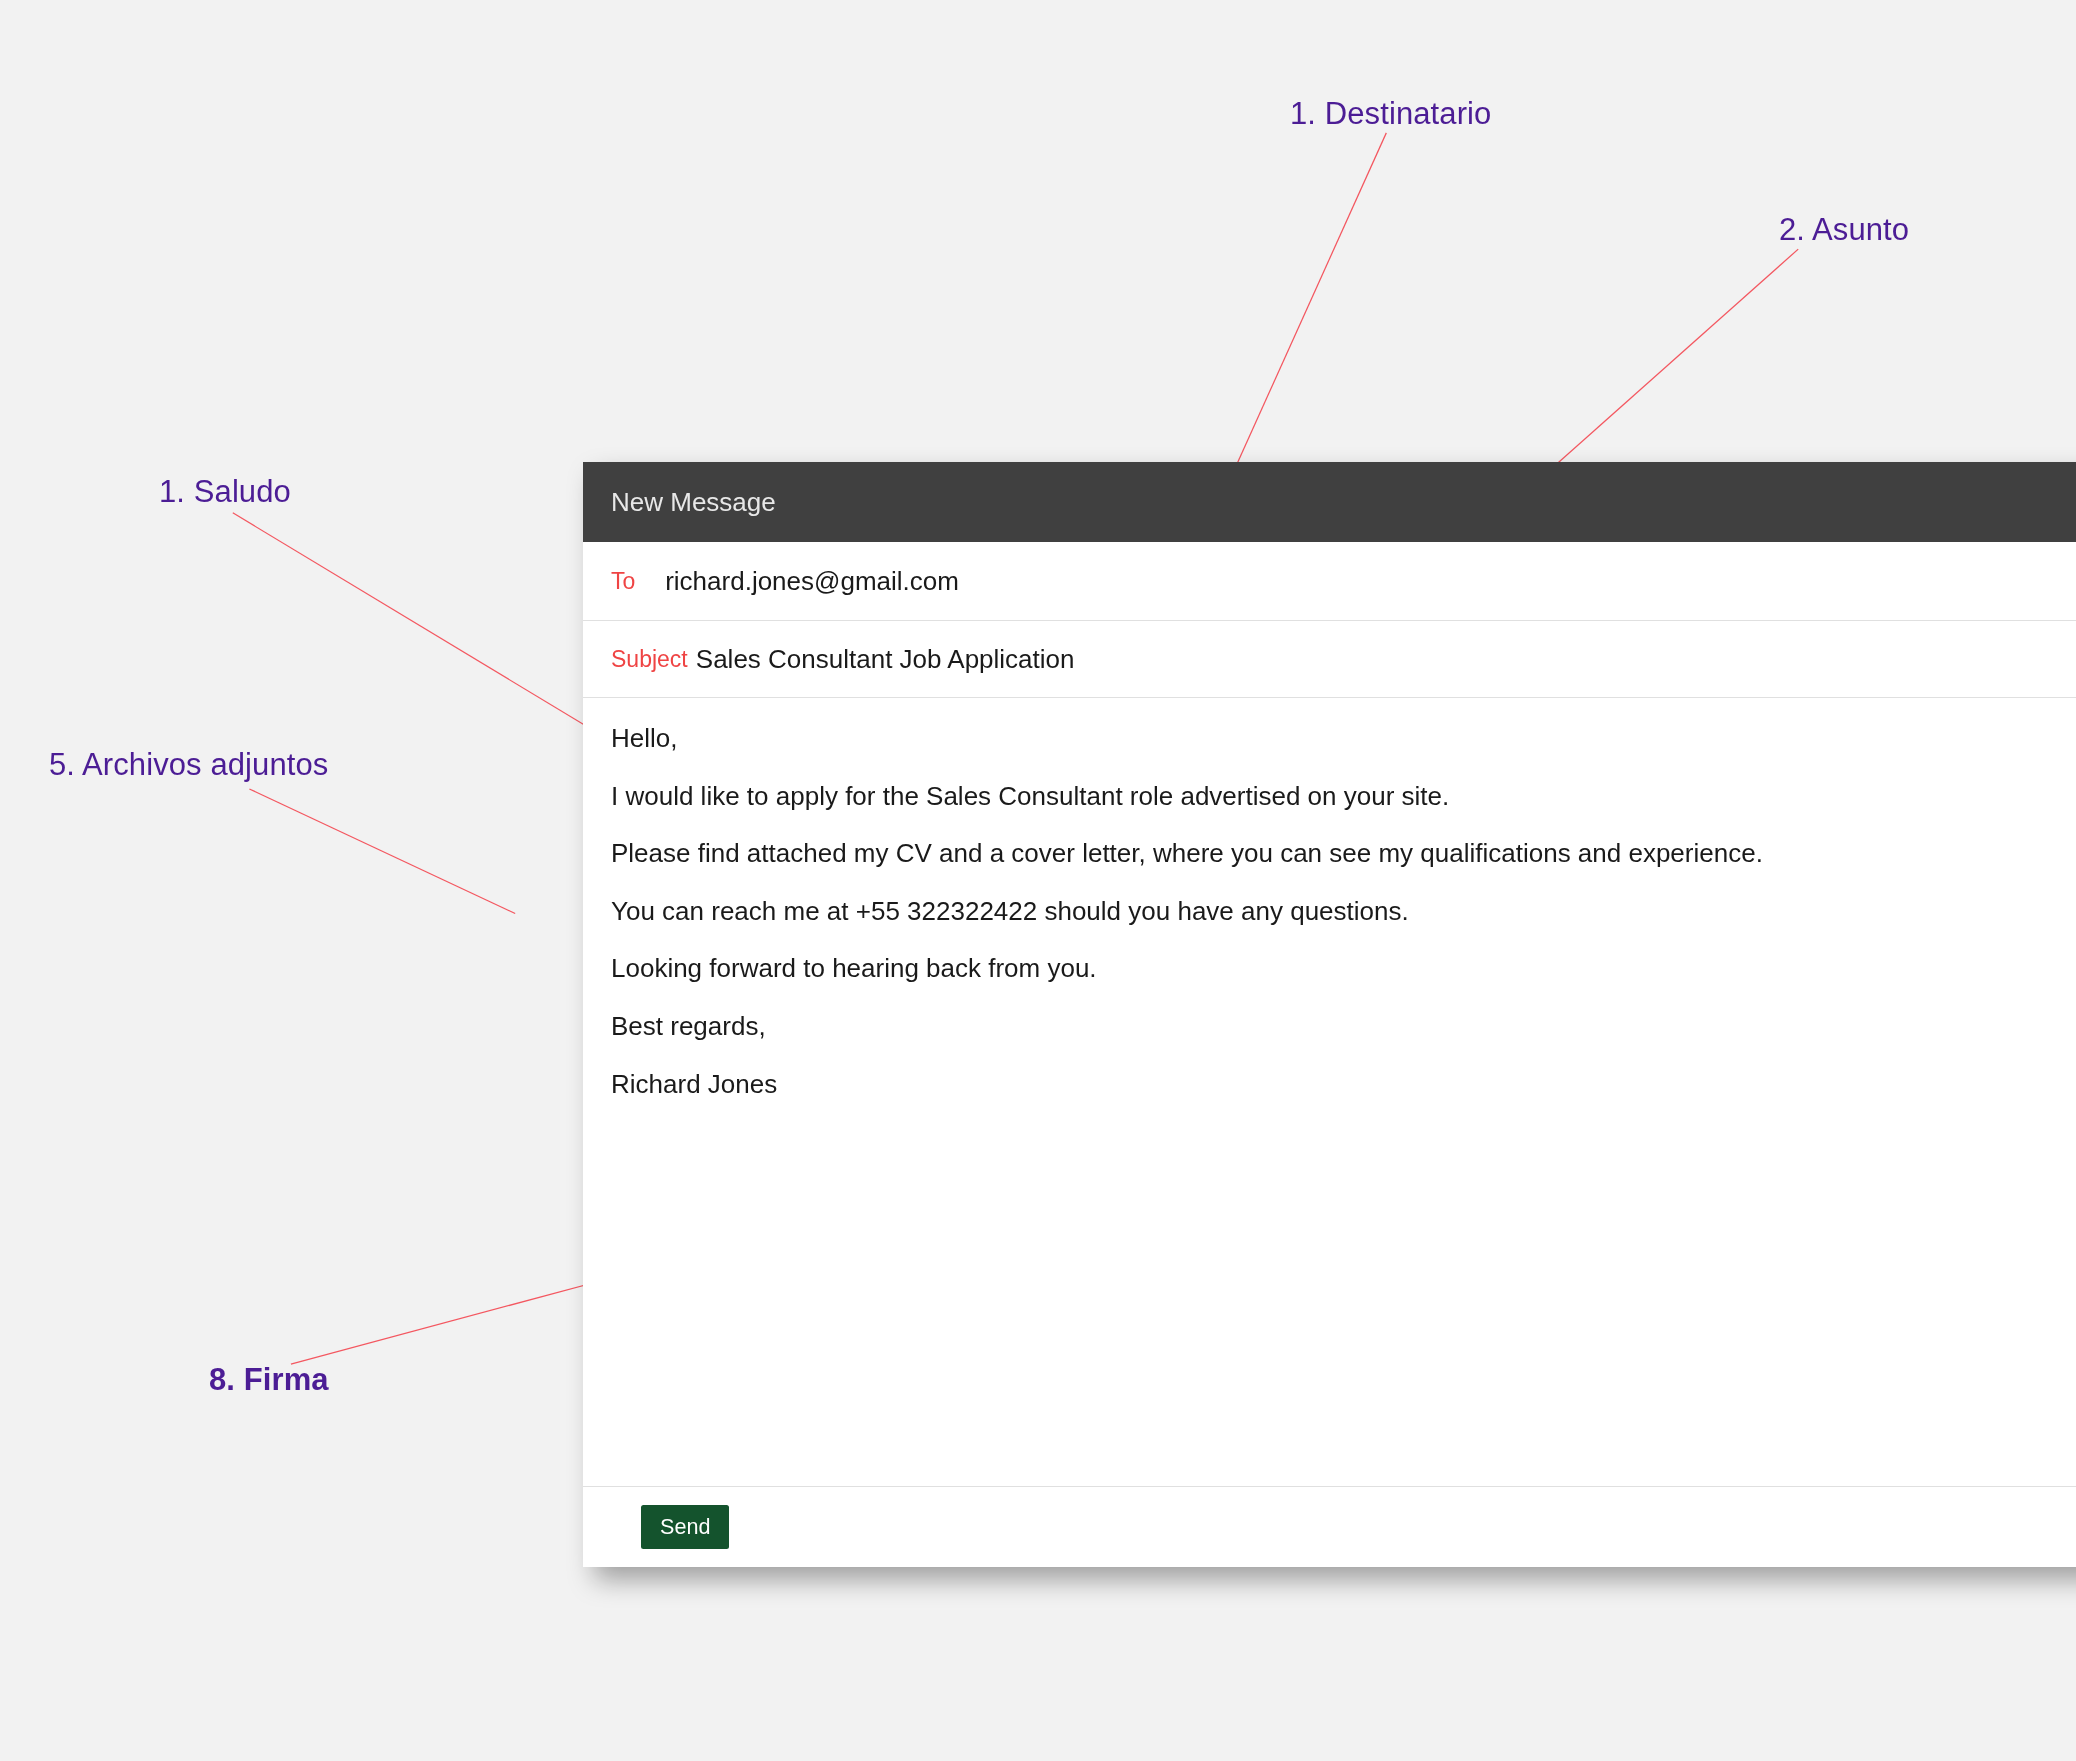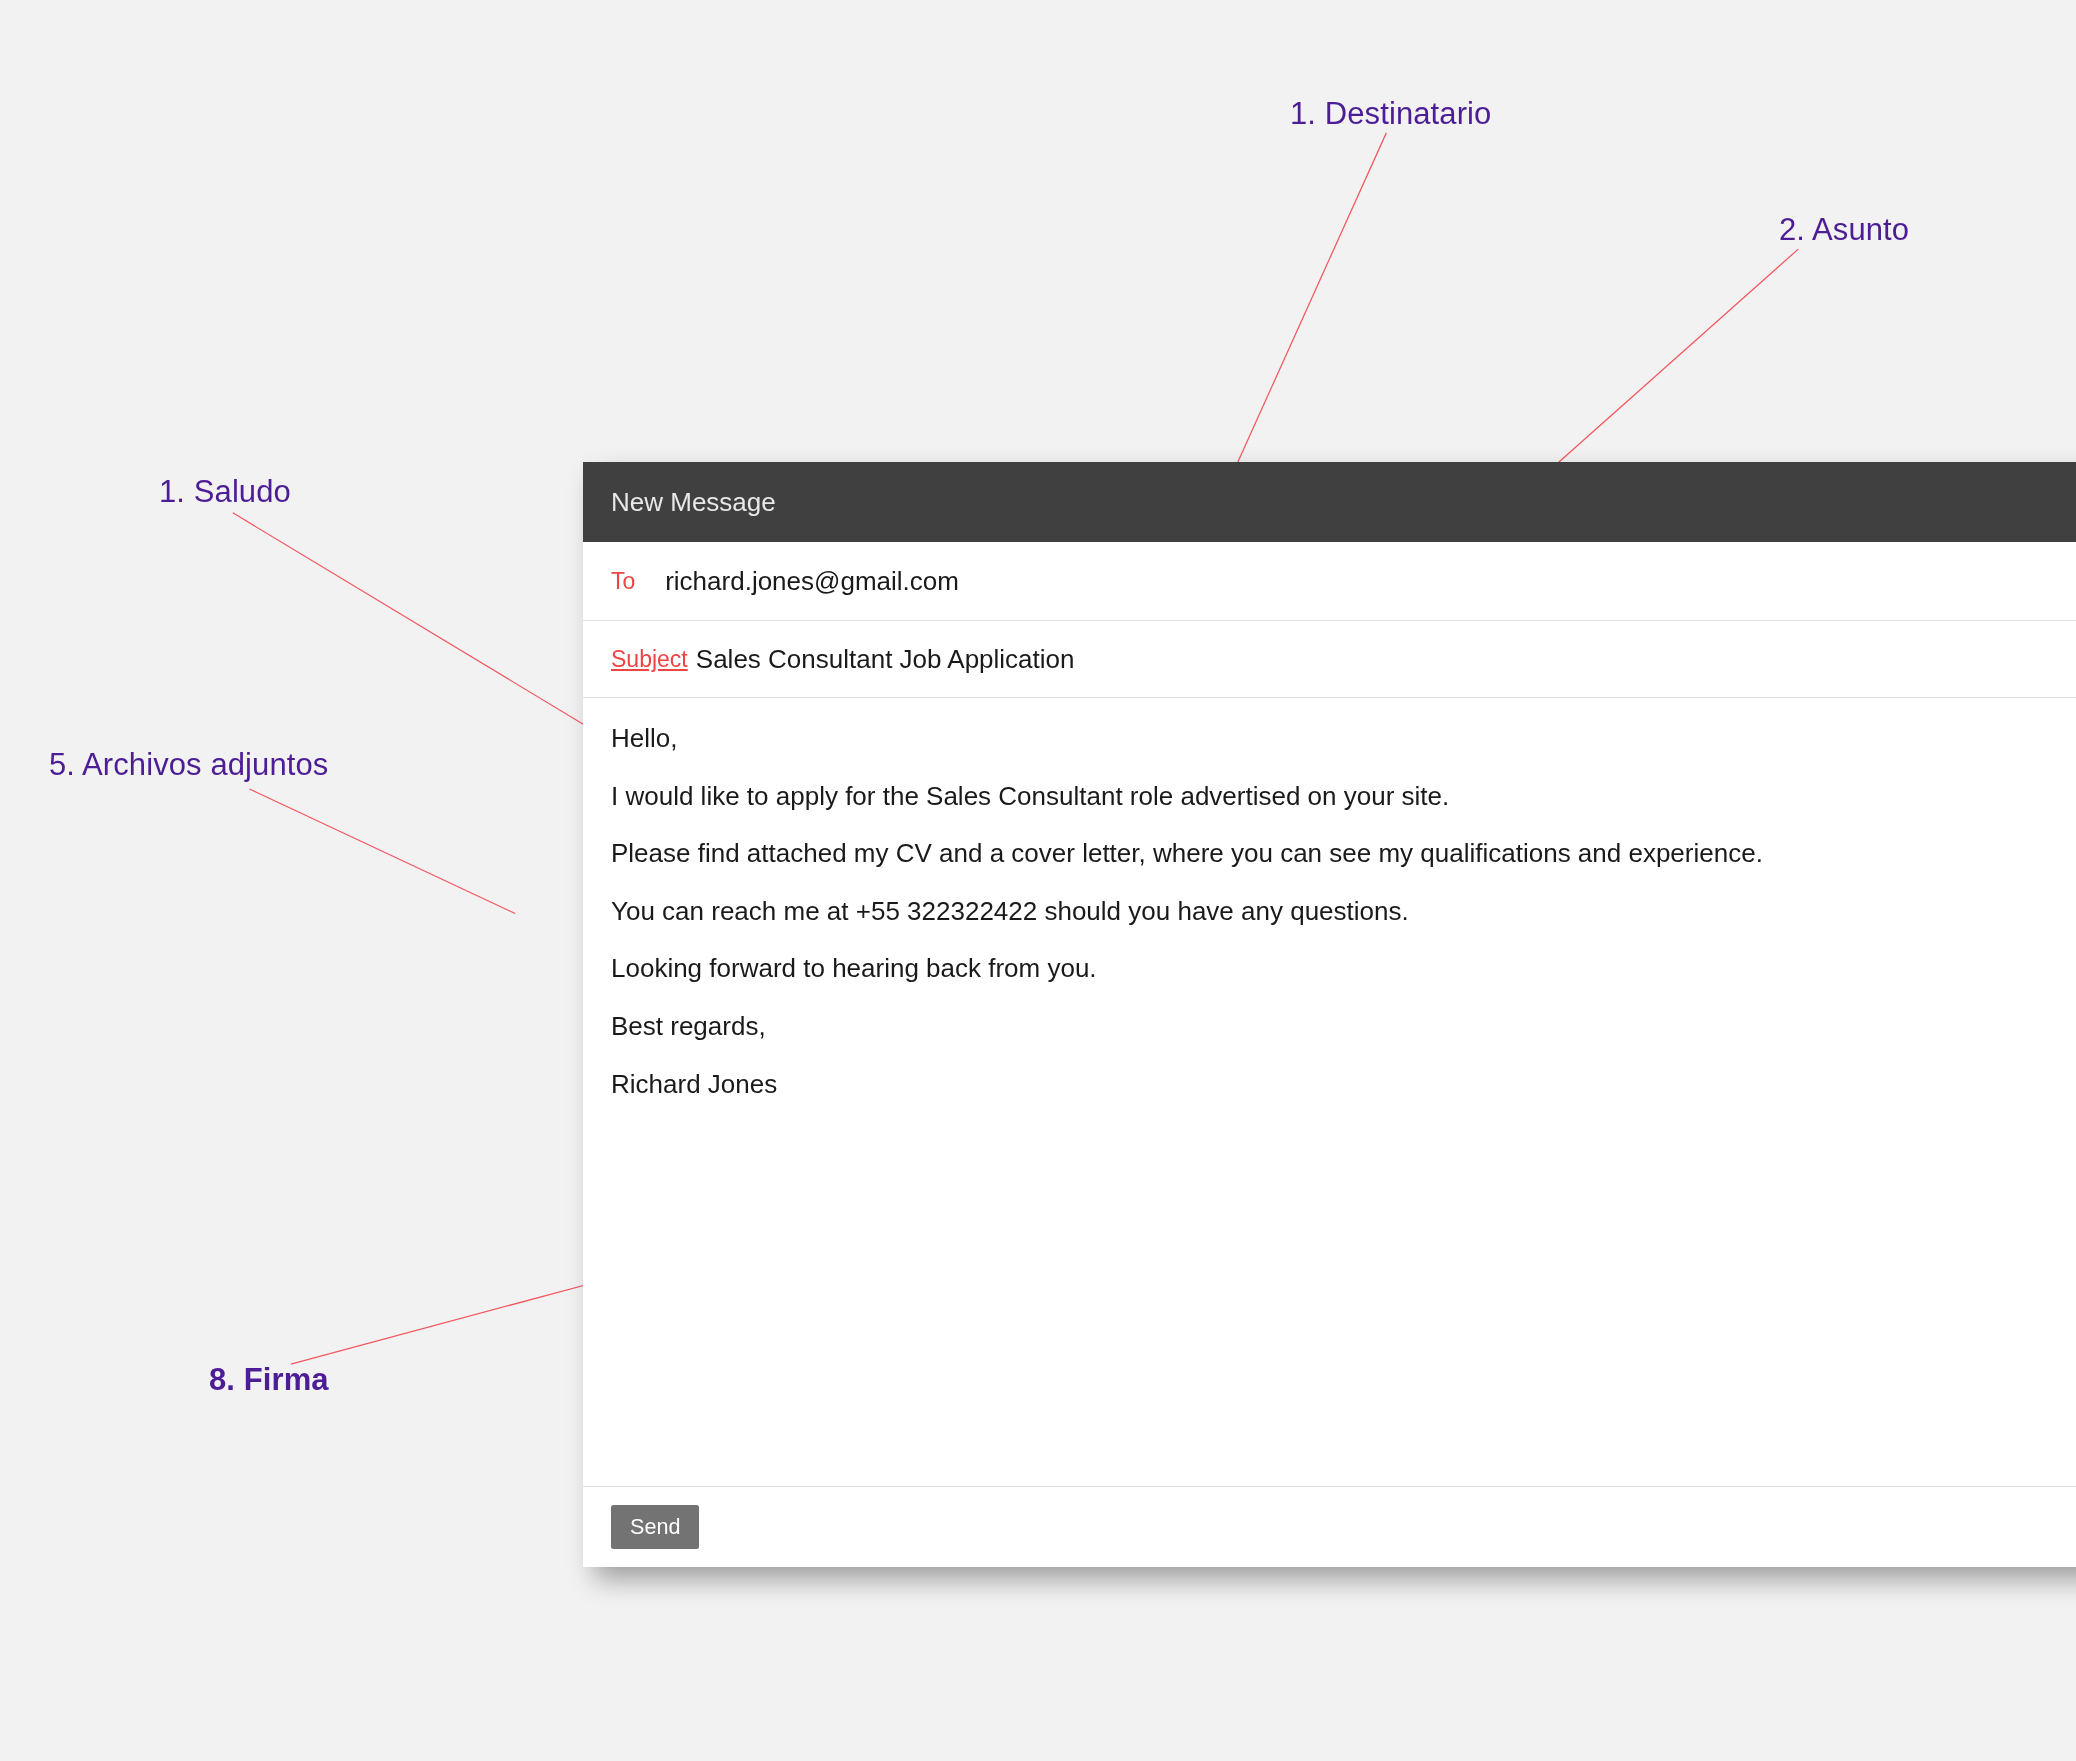--- a/index.html
+++ b/index.html
@@ -67,21 +67,21 @@
   }
   #to-row { height: 79px; }
   #subject-row { height: 77px; }
 
   .field-label {
     color: #ef4444;
     font-size: 23px;
     flex: 0 0 auto;
   }
   #to-label { width: 50px; }
-  #subject-label { width: 79px; text-decoration: underline; }
+  #subject-label { width: 79px; }
 
   .field-value {
     font-size: 26px;
     color: #1a1a1a;
     flex: 1 1 auto;
     background: transparent;
     border: none;
     outline: none;
     font-family: "Liberation Sans", sans-serif;
   }
@@ -109,28 +109,29 @@
     height: 81px;
     border-top: 0.8px solid #e0e0e0;
     display: flex;
     align-items: center;
     justify-content: space-between;
     padding: 0 21.6px 0 28px;
     box-sizing: border-box;
     background: #fff;
   }
   #send-button {
-    background: #737373;
+    background: #14532d;
     color: #ffffff;
     font-size: 21.6px;
     border: none;
     border-radius: 2.5px;
     padding: 9px 19px;
     font-family: "Liberation Sans", sans-serif;
     cursor: pointer;
+    margin-left: 30px;
   }
 </style>
 </head>
 <body>
 
 <svg id="annotation-svg" viewBox="0 0 7804 4241">
   <g stroke="#f4232f" stroke-width="3" fill="none" opacity="0.75">
     <line x1="3338" y1="320" x2="2905" y2="1280"></line>
     <line x1="4330" y1="600" x2="3195" y2="1610"></line>
     <line x1="560" y1="1235" x2="1455" y2="1775"></line>

